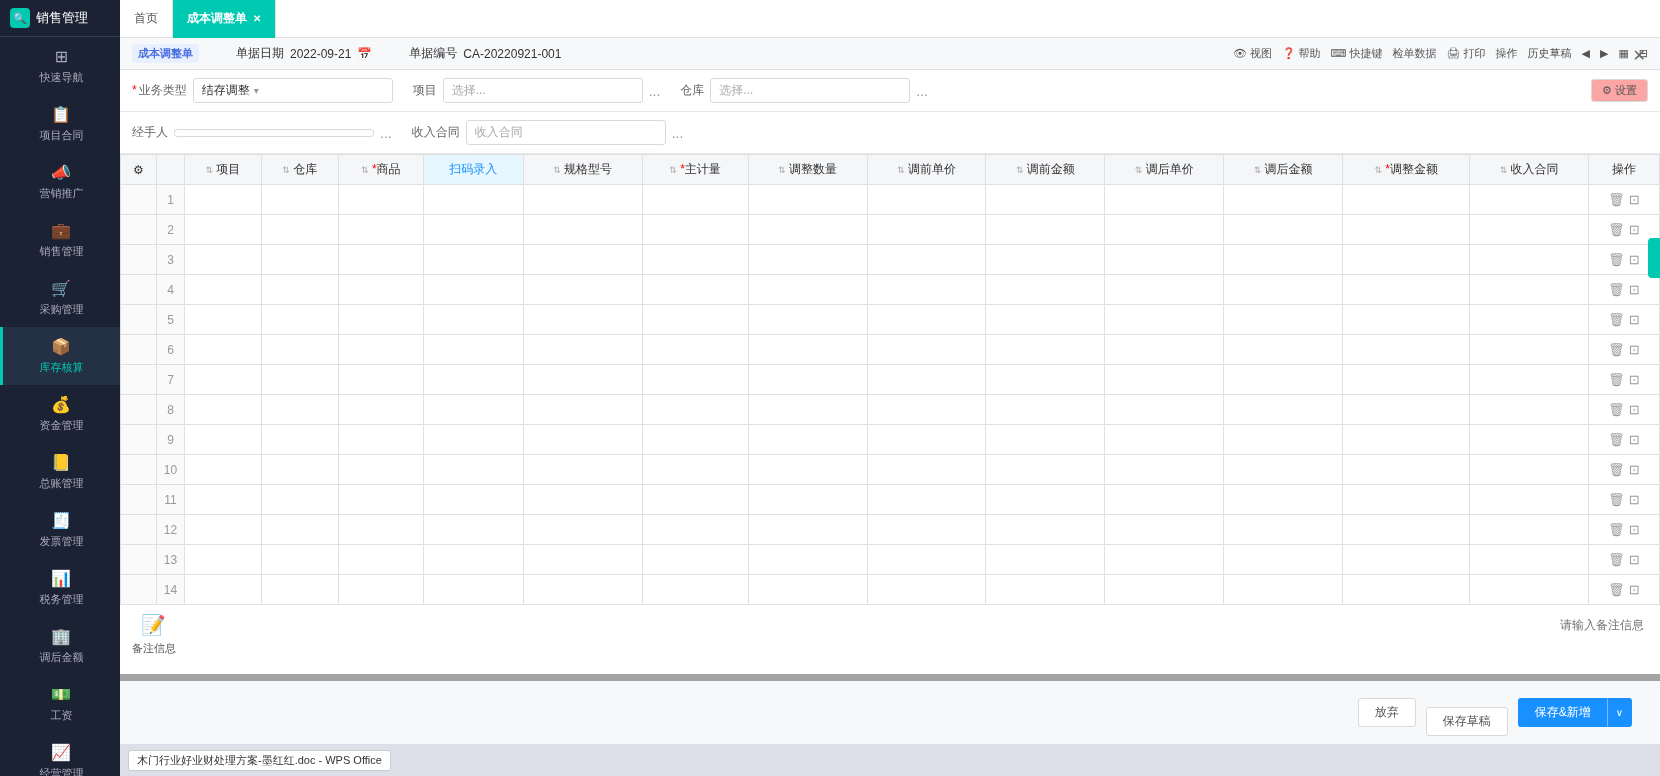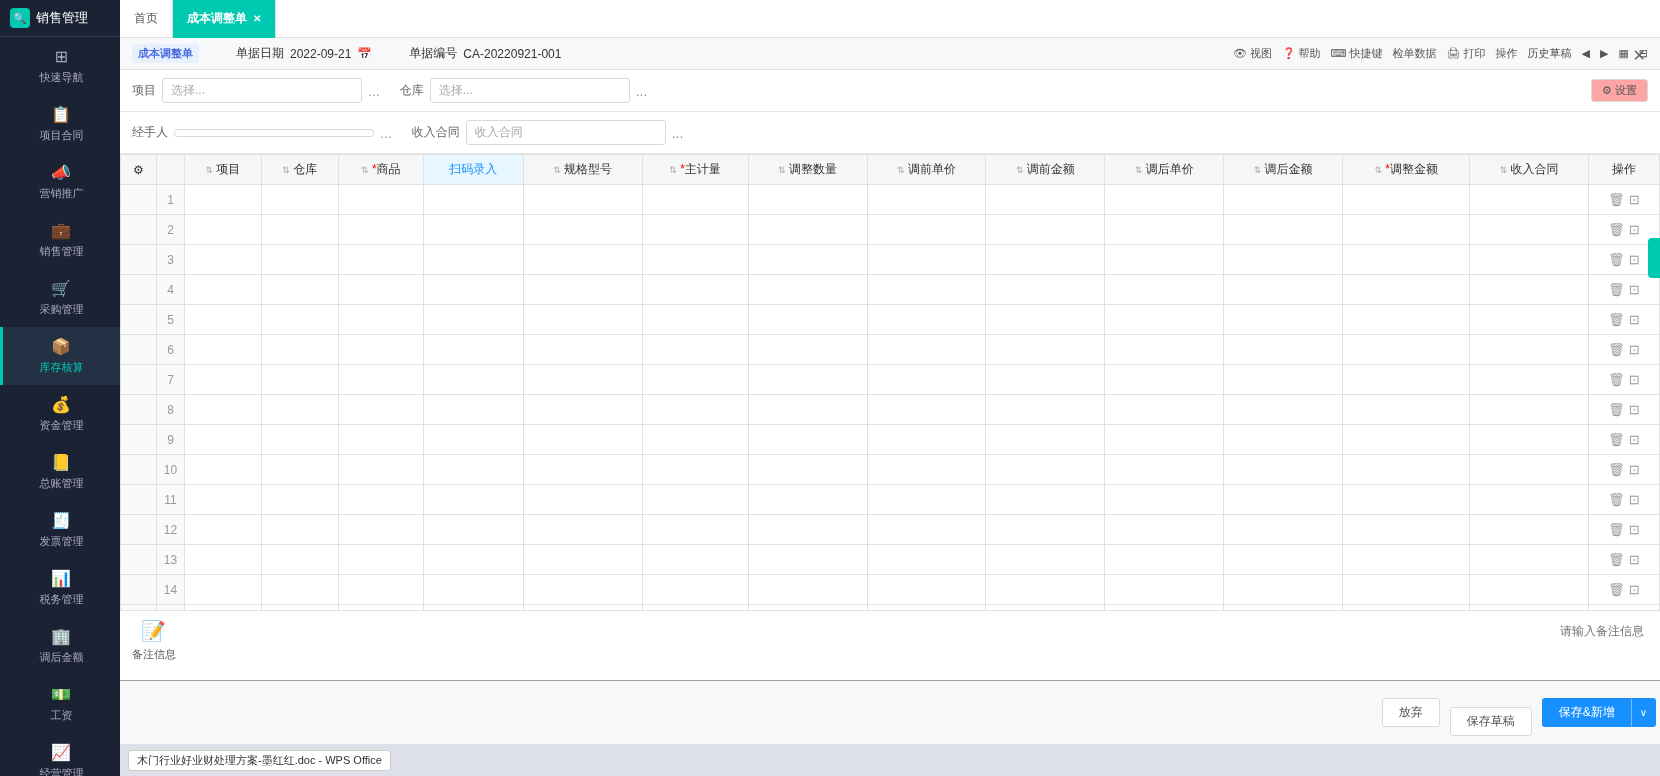--- a/index.html
+++ b/index.html
@@ -254,23 +254,23 @@
       resize: none;
       min-height: 50px;
       text-align: right;
     }
 
     
     .footer-bar {
       display: flex;
       align-items: center;
       justify-content: flex-end;
-      padding: 8px 4px;
+      padding: 8px 28px;
       background: #f7f8fa;
-      border-top: 1px solid #a3a3a3;
+      border-top: 7px solid #a3a3a3;
       gap: 10px;
       flex-shrink: 0;
     }
     .taskbar-item {
       background: #fff;
       border: 1px solid #ccc;
       border-radius: 3px;
       padding: 2px 8px;
       font-size: 11px;
       color: #333;
@@ -443,20 +443,27 @@
         <div class="toolbar-btn">
           <span>▦</span>
         </div>
         <div class="toolbar-btn">
           <span>⊟</span>
         </div>
       </div>
     </div>
 
     <div class="form-fields">
+      <div class="form-field">
+        <label class="required">业务类型</label>
+        <div class="field-input wide">
+          <span>结存调整</span>
+          <span class="dropdown-arrow">▾</span>
+        </div>
+      </div>
       <div class="form-field">
         <label>项目</label>
         <div class="field-input wide" style="color:#aaa">
           <span>选择...</span>
         </div>
         <span class="field-dots">...</span>
       </div>
       <div class="form-field">
         <label>仓库</label>
         <div class="field-input wide" style="color:#aaa">

